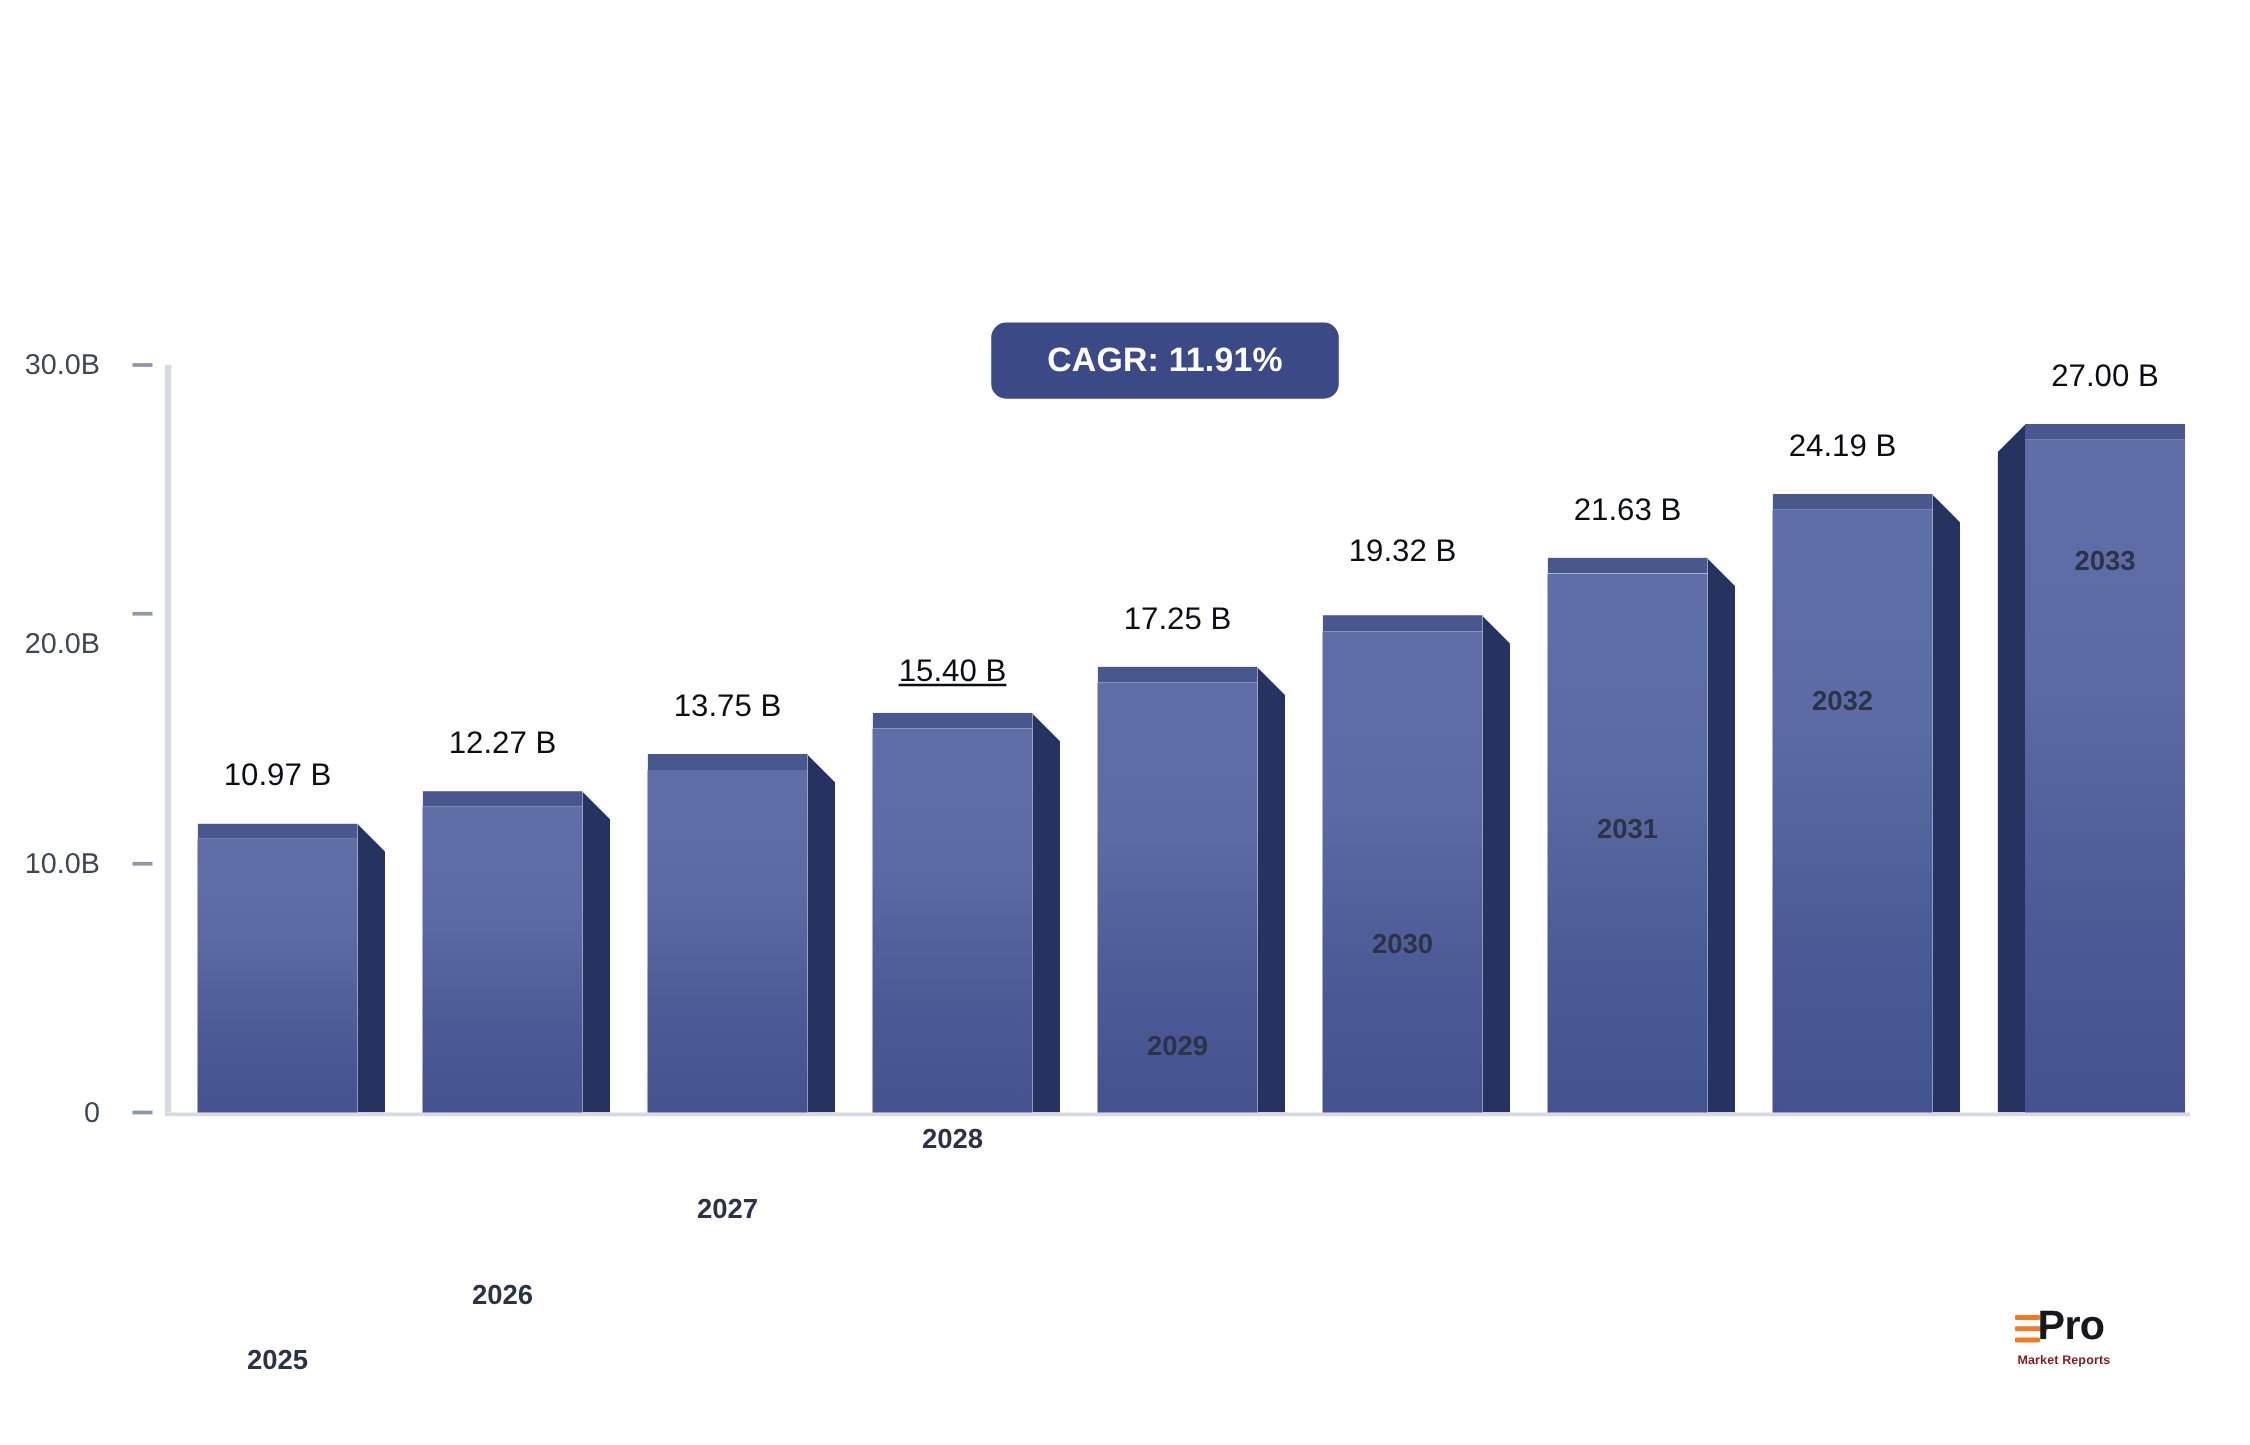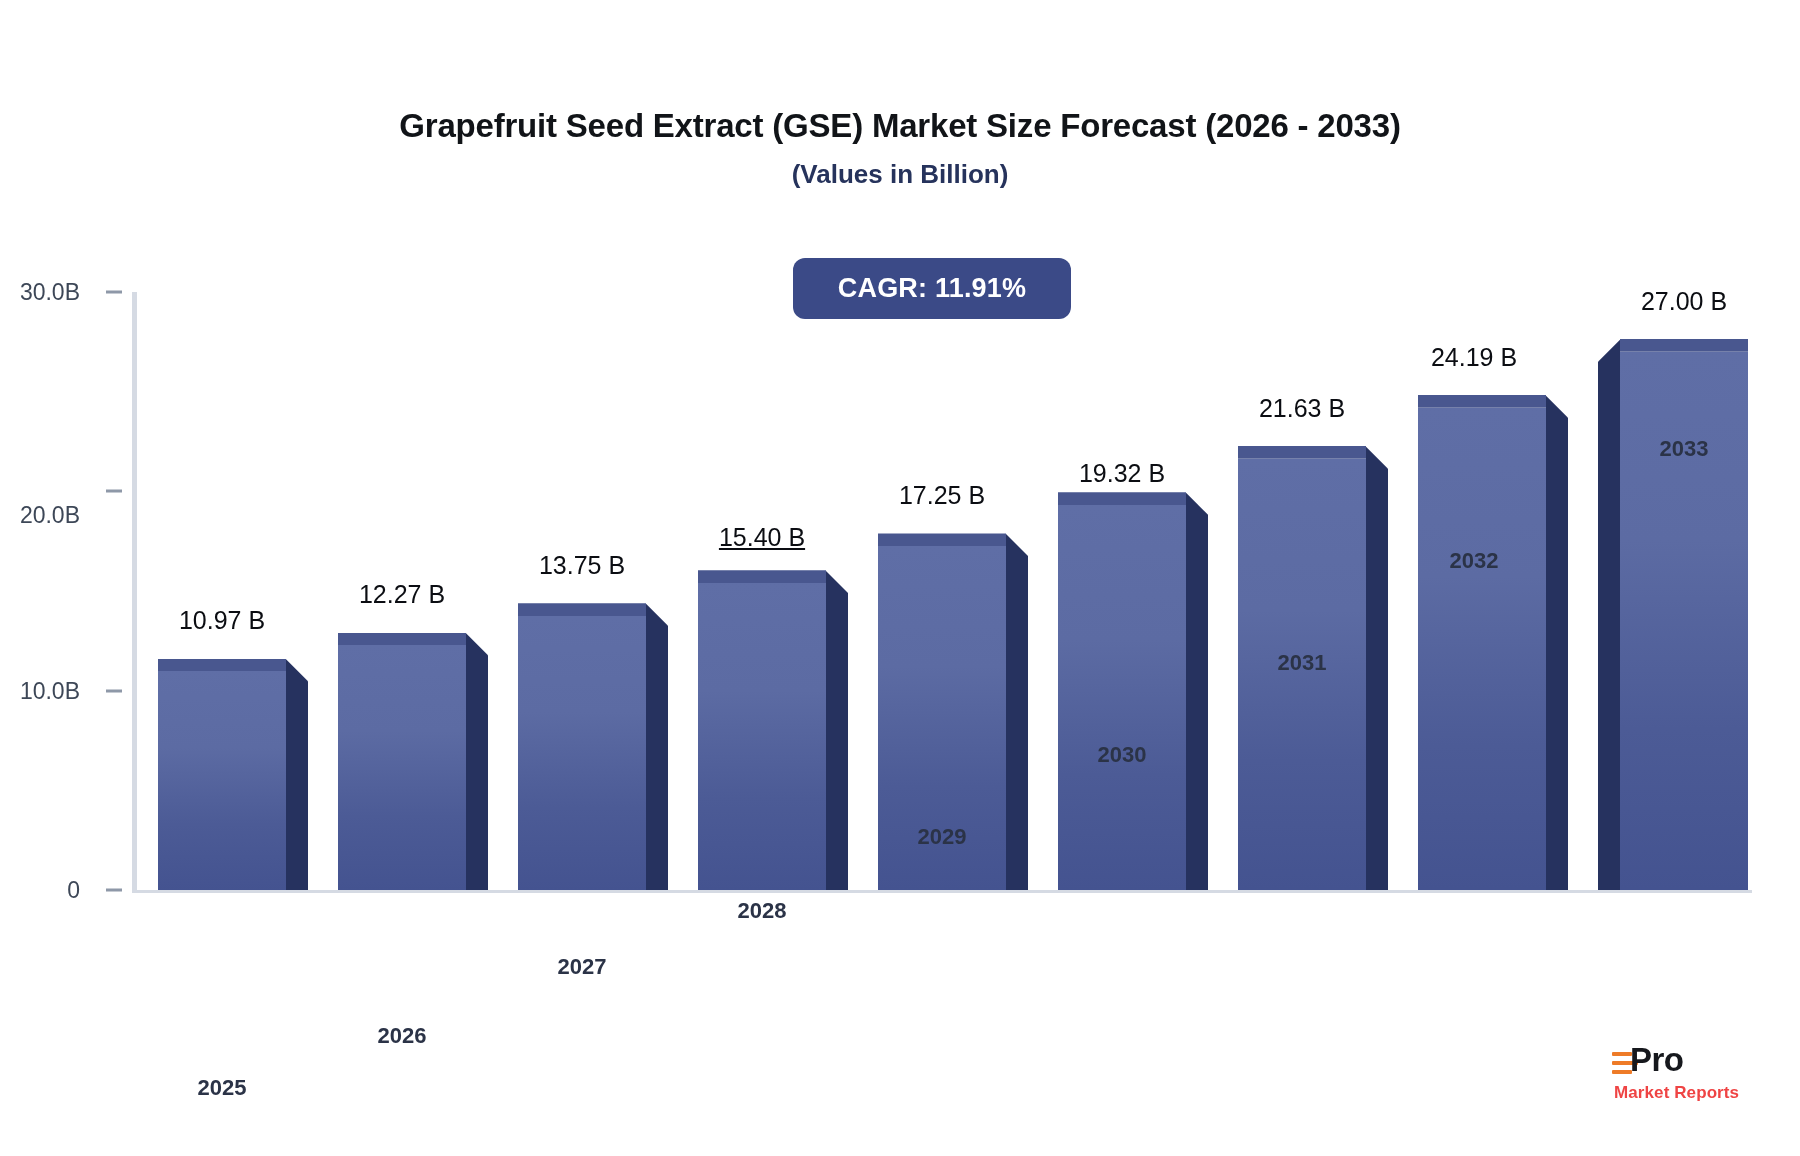--- a/index.html
+++ b/index.html
@@ -179,36 +179,32 @@
     font-size: 33px;
     font-weight: bold;
     color: #16181d;
     line-height: 33px;
     letter-spacing: -0.5px;
   }
   #logo-sub {
     position: absolute;
     left: 2px;
     top: 40px;
-    font-size: 17px;
-    font-weight: bold;
-    color: #ef4444;
+    font-size: 10px;
+    font-weight: bold;
+    color: #7f1d1d;
     letter-spacing: 0.1px;
     white-space: nowrap;
   }
 </style>
 </head>
 <body>
 
 <div id="chart-root">
 
-  <div id="title-block">
-    <div id="chart-title">Grapefruit Seed Extract (GSE) Market Size Forecast (2026 - 2033)</div>
-    <div id="chart-subtitle">(Values in Billion)</div>
-  </div>
 
   <div id="cagr-badge">
     <span id="cagr-badge-label">CAGR: 11.91%</span>
   </div>
 
   <div id="plot">
     <div id="y-axis-line"></div>
     <div id="x-axis-line"></div>
     <div id="y-ticks">
         <div class="y-tick-label" style="top: 598px; right: 1672px;">0</div>
@@ -253,21 +249,21 @@
           <div class="bar-face" style="width: 128px; height: 343.85px;"></div>
           <div class="bar-side" style="width: 22px; height: 355.95px; bottom: 0px; left: 128px; clip-path: polygon(0% 0%, 100% 6.18064%, 100% 100%, 0% 100%);"></div>
           <div class="bar-top" style="width: 128px; height: 12.76px; bottom: 343.85px; left: 0px; clip-path: polygon(0% 0%, 117% 0%, 100% 100%, 0% 100%);"></div>
           <div class="bar-value-label" style="bottom: 379.85px;">17.25 B</div>
           <div class="x-tick-label" style="top: 278.15px;">2029</div>
         </div>
         <div class="bar-group" style="left: 926px; width: 128px; height: 385.112px;">
           <div class="bar-face" style="width: 128px; height: 385.112px;"></div>
           <div class="bar-side" style="width: 22px; height: 397.212px; bottom: 0px; left: 128px; clip-path: polygon(0% 0%, 100% 5.5386%, 100% 100%, 0% 100%);"></div>
           <div class="bar-top" style="width: 128px; height: 12.76px; bottom: 385.112px; left: 0px; clip-path: polygon(0% 0%, 117% 0%, 100% 100%, 0% 100%);"></div>
-          <div class="bar-value-label" style="bottom: 402px; margin-top: 14px;">19.32 B</div>
+          <div class="bar-value-label" style="bottom: 434px; margin-top: 14px;">19.32 B</div>
           <div class="x-tick-label" style="top: 236.888px;">2030</div>
         </div>
         <div class="bar-group" style="left: 1106px; width: 128px; height: 431.158px;">
           <div class="bar-face" style="width: 128px; height: 431.158px;"></div>
           <div class="bar-side" style="width: 22px; height: 443.258px; bottom: 0px; left: 128px; clip-path: polygon(0% 0%, 100% 4.96325%, 100% 100%, 0% 100%);"></div>
           <div class="bar-top" style="width: 128px; height: 12.76px; bottom: 431.158px; left: 0px; clip-path: polygon(0% 0%, 117% 0%, 100% 100%, 0% 100%);"></div>
           <div class="bar-value-label" style="bottom: 467.158px;">21.63 B</div>
           <div class="x-tick-label" style="top: 190.842px;">2031</div>
         </div>
         <div class="bar-group" style="left: 1286px; width: 112px; height: 482.187px;">

